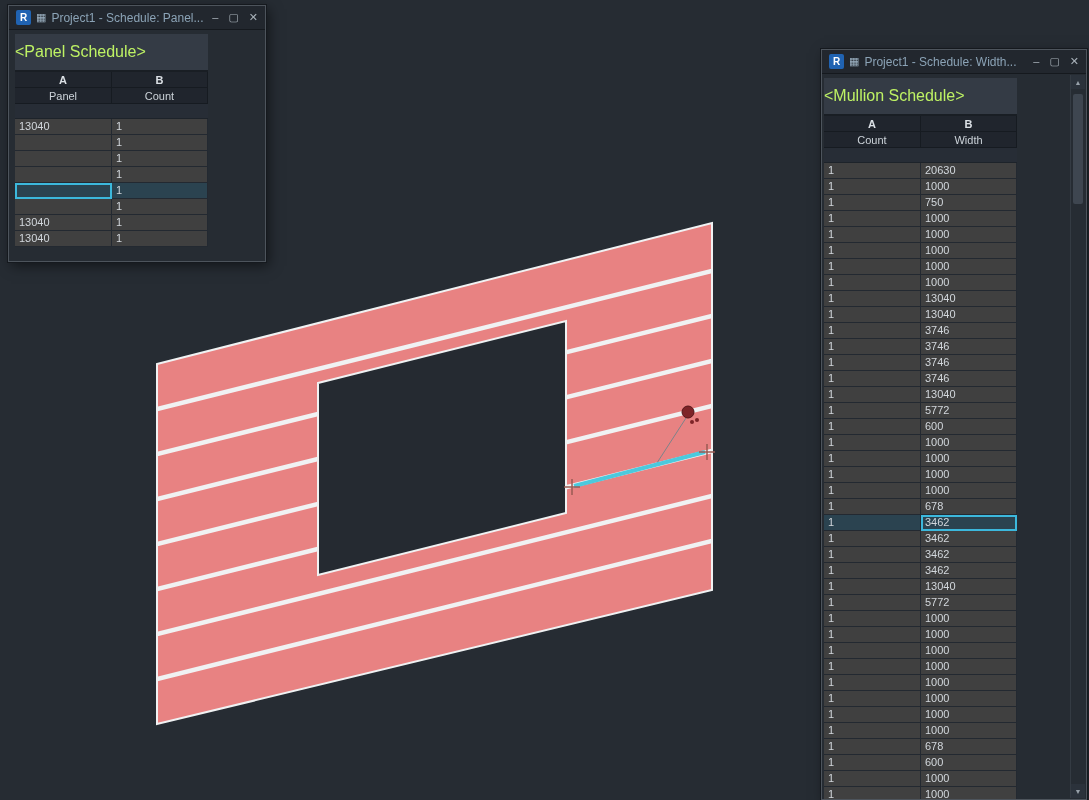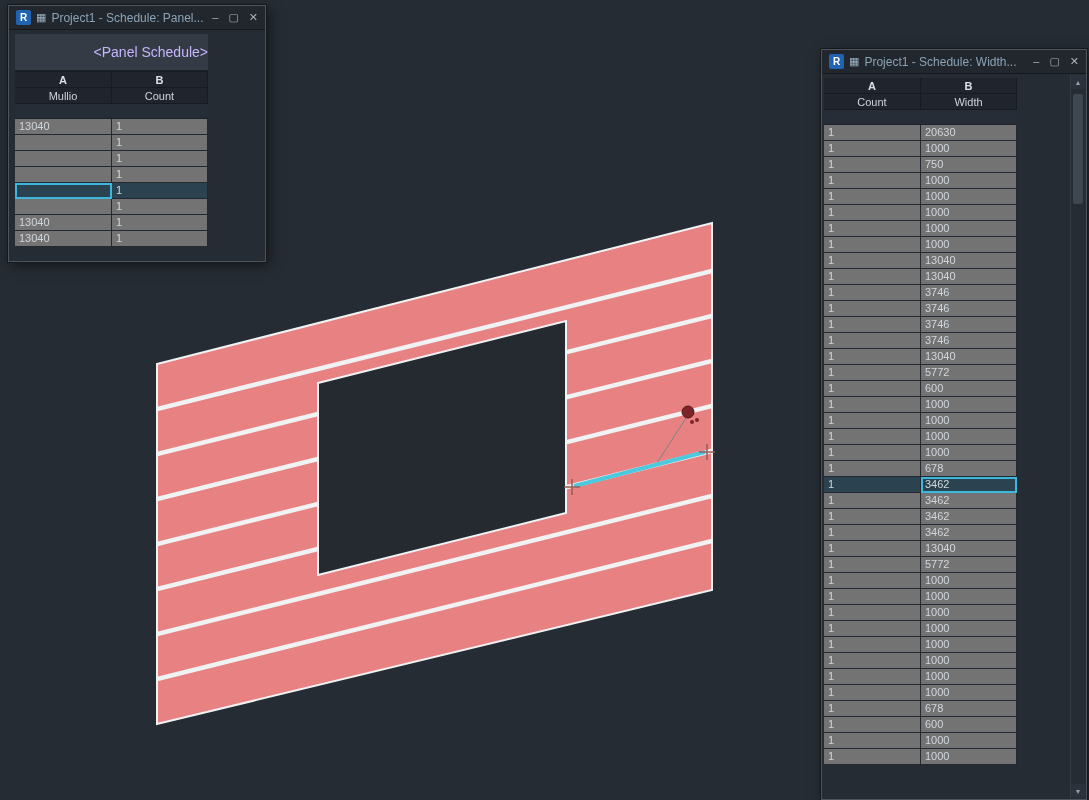--- a/index.html
+++ b/index.html
@@ -29,35 +29,35 @@
   .schicon { color:#9cb1c2; font-size:11px; line-height:1; flex:0 0 auto; }
   .title   { color:#8ba3b6; font-size:12px; white-space:nowrap; overflow:hidden; flex:1 1 auto; }
   .winbtns { display:flex; gap:10px; color:#a9b2ba; font-size:11px; flex:0 0 auto; }
   .winbtn  { line-height:1; }
 
   .sched { position:absolute; top:28px; }
   #panel-win   .sched { left:6px; width:193px; }
   #mullion-win .sched { left:2px; width:193px; }
 
   .sched-title {
-    height:36px; line-height:36px; text-align:right; background:#343b45;
-    color:#c4b5fd; font-size:14px; border-bottom:2px solid #191e24;
+    height:36px; line-height:36px; text-align:left; background:#343b45;
+    color:#bef264; font-size:16px; border-bottom:2px solid #191e24;
   }
   .hrow { display:flex; background:#20252d; }
   .hcell {
     box-sizing:border-box; height:16px; line-height:16px; text-align:center;
     font-size:11px; color:#ccd3d9; border-right:1px solid #161b21;
     border-bottom:1px solid #161b21;
   }
   .letters .hcell { font-weight:bold; color:#dbe0e5; }
   .ca { width:97px; } .cb { width:96px; }
 
   .spacer { height:14px; background:#272d36; border-bottom:1px solid #1d232a; }
 
-  .trow { display:flex; height:16px; background:#737373; }
+  .trow { display:flex; height:16px; background:#404040; }
   .tcell {
     box-sizing:border-box; height:16px; line-height:15px; font-size:11px;
     color:#d2d7dc; padding:0 4px; overflow:hidden;
     border-right:1px solid #232931; border-bottom:1px solid #232931;
   }
   .tcell.a { width:97px; } .tcell.b { width:96px; }
   .sel-row, .sel-row .tcell { background:#2b4350; }
   .sel-cell { outline:2px solid #3cb8dc; outline-offset:-2px; }
 
   .scrollbar {
@@ -121,21 +121,21 @@
       <span class="winbtn">✕</span>
     </span>
   </div>
   <div class="sched">
     <div class="sched-title">&lt;Panel Schedule&gt;</div>
     <div class="hrow letters">
       <div class="hcell ca">A</div>
       <div class="hcell cb">B</div>
     </div>
     <div class="hrow names">
-      <div class="hcell ca">Mullio</div>
+      <div class="hcell ca">Panel</div>
       <div class="hcell cb">Count</div>
     </div>
     <div class="spacer"></div>
     <div class="rows">
         <div class="trow">
           <div class="tcell a">13040</div>
           <div class="tcell b">1</div>
         </div>
         <div class="trow">
           <div class="tcell a"></div>
@@ -174,20 +174,21 @@
     <span class="rlogo">R</span>
     <span class="schicon">▦</span>
     <span class="title">Project1 - Schedule: Width...</span>
     <span class="winbtns">
       <span class="winbtn">–</span>
       <span class="winbtn">▢</span>
       <span class="winbtn">✕</span>
     </span>
   </div>
   <div class="sched">
+    <div class="sched-title">&lt;Mullion Schedule&gt;</div>
     <div class="hrow letters">
       <div class="hcell ca">A</div>
       <div class="hcell cb">B</div>
     </div>
     <div class="hrow names">
       <div class="hcell ca">Count</div>
       <div class="hcell cb">Width</div>
     </div>
     <div class="spacer"></div>
     <div class="rows">

